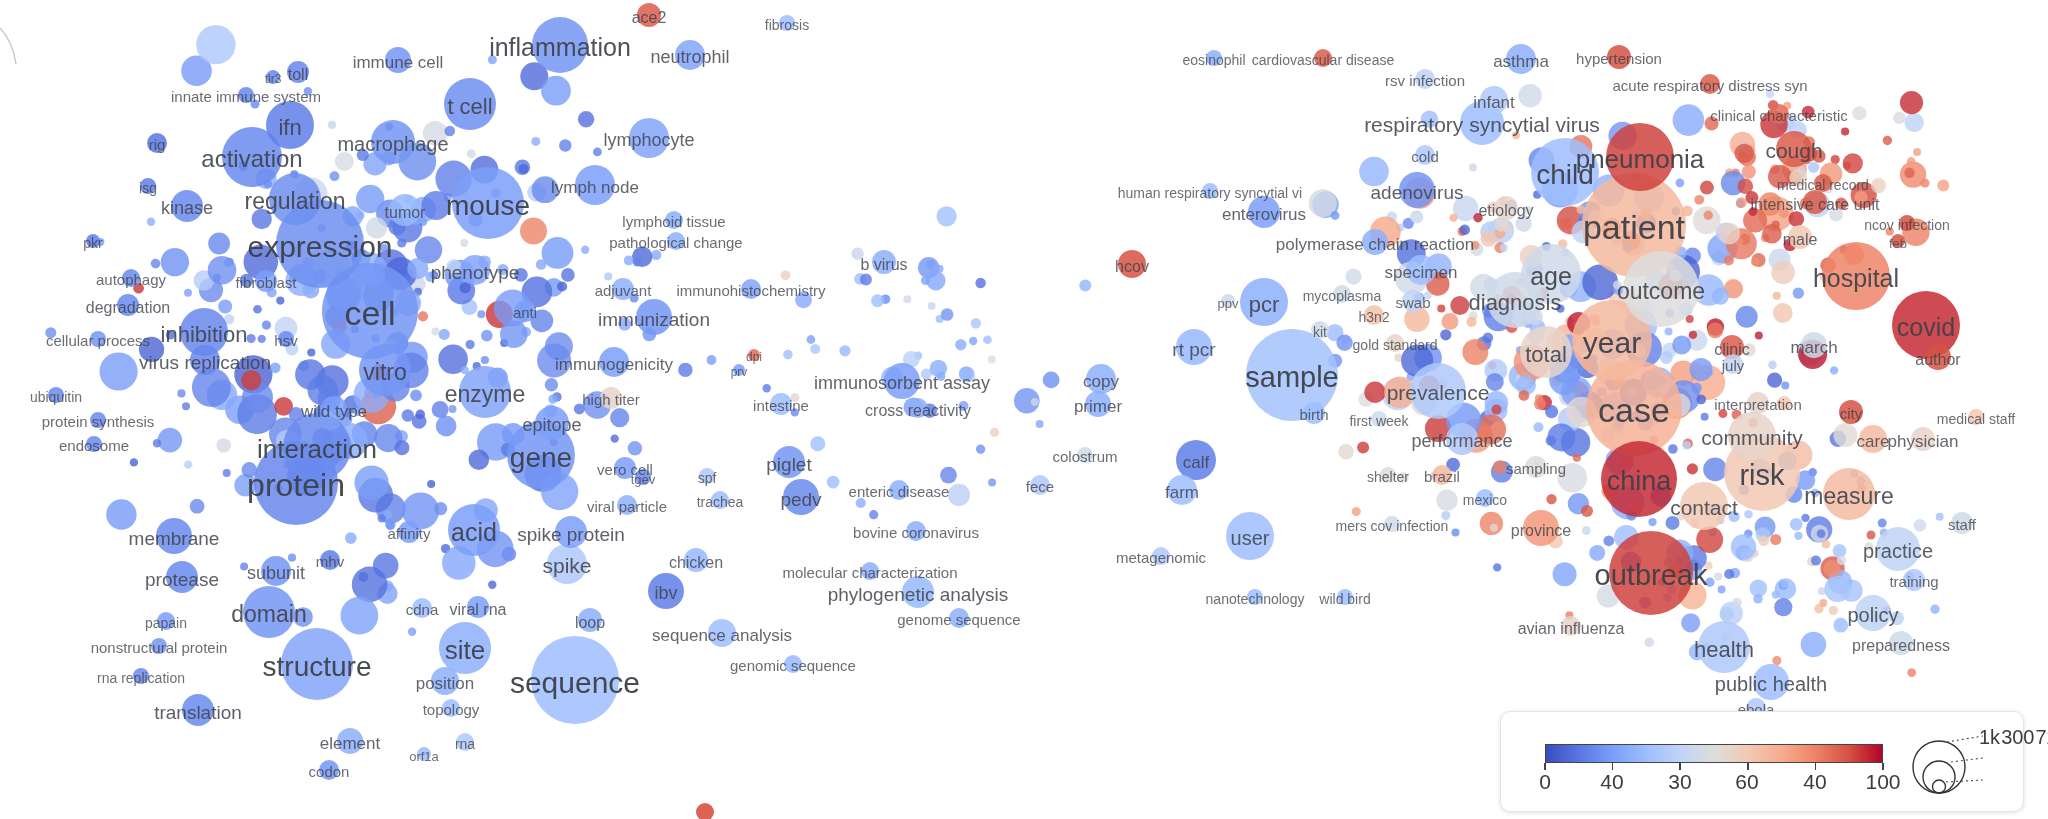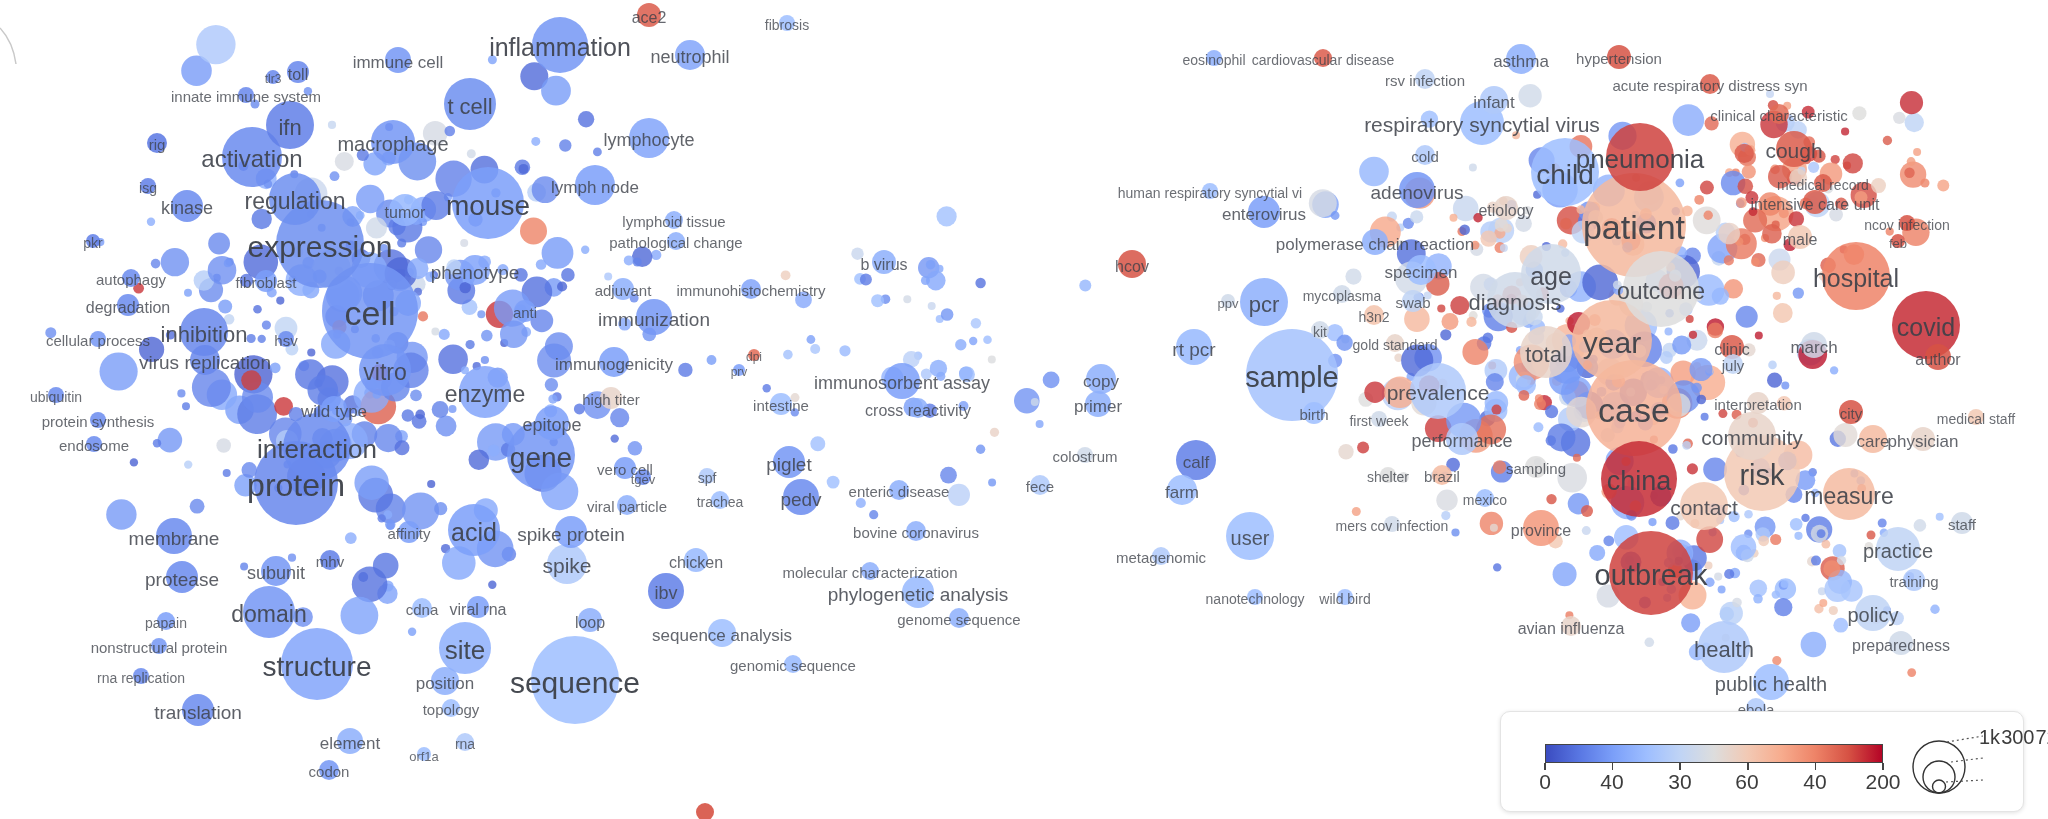--- a/index.html
+++ b/index.html
@@ -1260,21 +1260,21 @@
         <i style="left: calc(60% - 0.75px);"></i>
         <i style="left: calc(80% - 0.75px);"></i>
         <i style="left: calc(100% - 0.75px);"></i>
       </div>
     <div class="tick-labels">
       <span style="left:0">0</span>
       <span style="left:67px">40</span>
       <span style="left:135px">30</span>
       <span style="left:202px">60</span>
       <span style="left:270px">40</span>
-      <span style="left:338px">200</span>
+      <span style="left:338px">100</span>
     </div>
     <svg class="size-legend-svg" width="86" height="82">
       <circle cx="40" cy="47" r="26" fill="none" stroke="#333" stroke-width="1.4"></circle>
       <circle cx="40" cy="57" r="16" fill="none" stroke="#333" stroke-width="1.4"></circle>
       <circle cx="40" cy="66.5" r="6.5" fill="none" stroke="#333" stroke-width="1.4"></circle>
       <line x1="48" y1="22" x2="84" y2="16" stroke="#555" stroke-width="1.2" stroke-dasharray="2 3"></line>
       <line x1="52" y1="42" x2="84" y2="38" stroke="#555" stroke-width="1.2" stroke-dasharray="2 3"></line>
       <line x1="47" y1="62" x2="84" y2="60" stroke="#555" stroke-width="1.2" stroke-dasharray="2 3"></line>
     </svg>
     <div class="size-labels">

